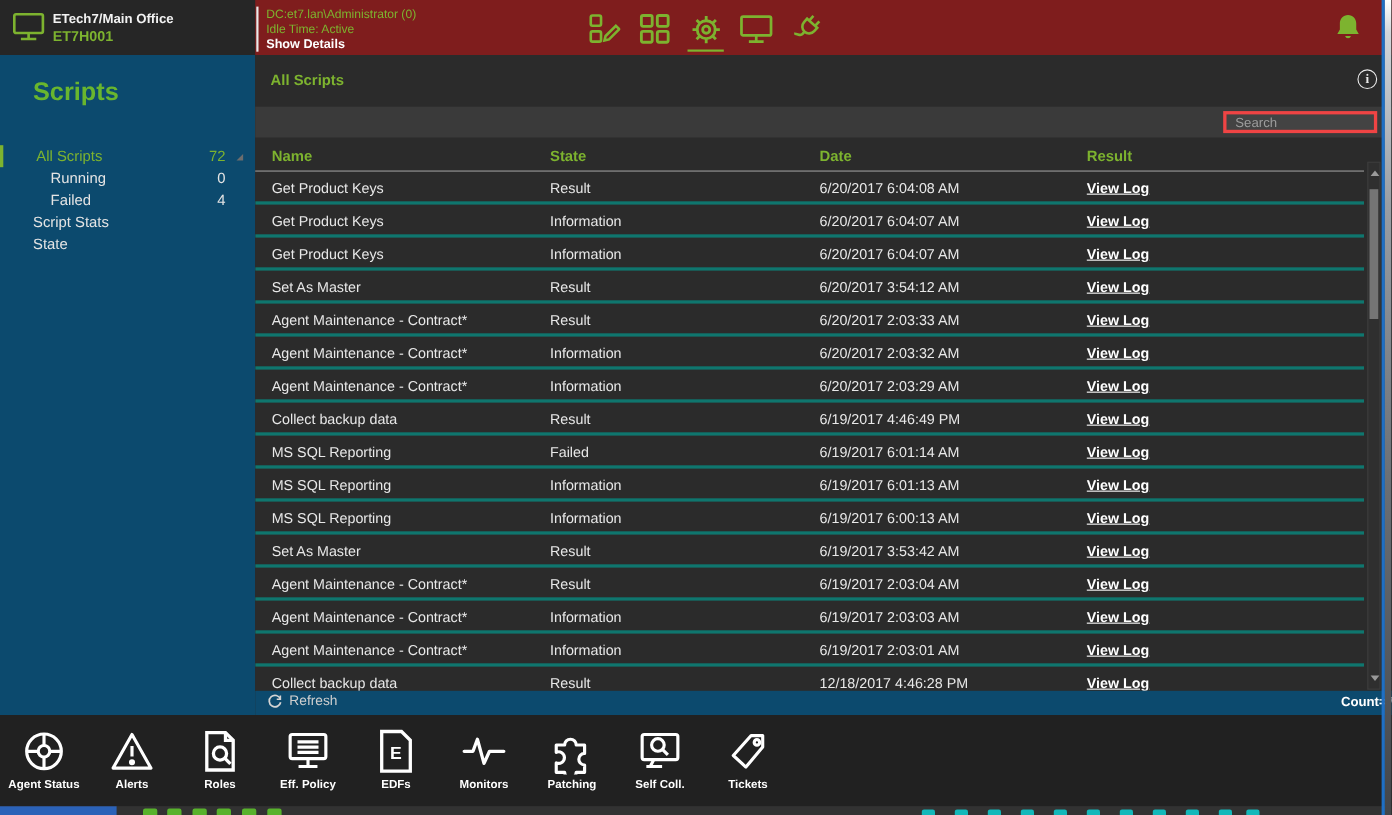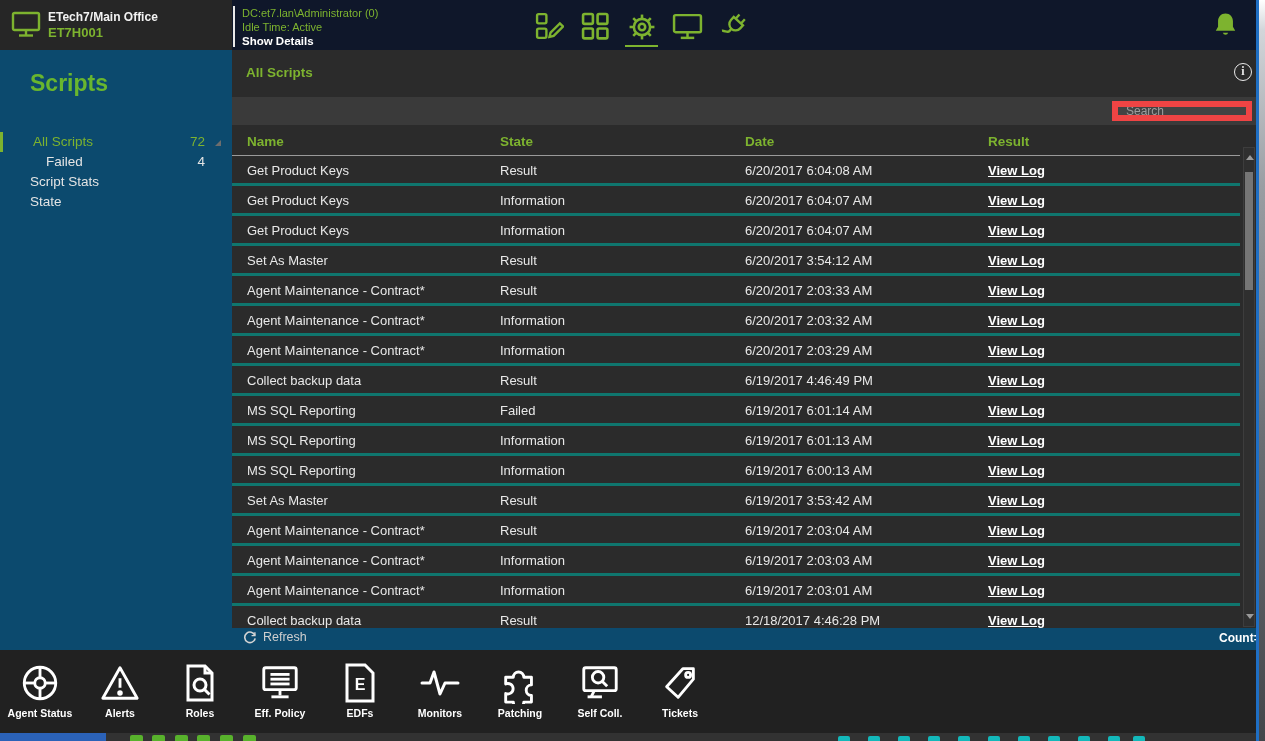--- a/index.html
+++ b/index.html
@@ -1,21 +1,21 @@
 <!DOCTYPE html>
 <html><head>
 <meta charset="utf-8">
 <style>
   * { margin:0; padding:0; box-sizing:border-box; }
   html,body { width:1265px; height:741px; overflow:hidden; background:#2b2b2b;
     font-family:"Liberation Sans", sans-serif; }
   .app { position:relative; width:1265px; height:741px; background:#2b2b2b; }
 
   
-  .tophdr { position:absolute; left:0; top:0; width:1265px; height:50px; background:#0f172a; }
+  .tophdr { position:absolute; left:0; top:0; width:1265px; height:50px; background:#7f1d1d; }
   .hdr-left { position:absolute; left:0; top:0; width:232px; height:50px; background:#262626; }
   .mon-ico { position:absolute; left:11px; top:11px; }
   .grp { position:absolute; left:48px; top:10px; font-size:12px; font-weight:bold; color:#f2f2f2; }
   .mid { position:absolute; left:48px; top:25px; font-size:13px; font-weight:bold; color:#7db32f; }
   .hdr-sep { position:absolute; left:233px; top:6px; width:2px; height:41px; background:#e9e9e9; }
   .agent-info { position:absolute; left:242px; top:6px; line-height:14px; font-size:11px; }
   .agent-info .g { color:#7db32f; }
   .agent-info .w { color:#fff; font-weight:bold; font-size:11.5px; }
   .navicons { position:absolute; left:533px; top:10px; display:flex; gap:13px; }
   .navbtn { width:33px; height:37px; display:flex; align-items:flex-start; justify-content:center; cursor:pointer; padding-top:2px; }
@@ -36,21 +36,21 @@
     border-bottom:6px solid #6d6d6d; border-left:6px solid transparent; }
 
   
   .main { position:absolute; left:232px; top:50px; width:1033px; height:600px; background:#2b2b2b; }
   .sec-title { position:absolute; left:14px; top:15px; font-size:13.5px; font-weight:bold; color:#7db32f; }
   .info-ico { position:absolute; right:13px; top:13px; width:18px; height:18px; border:1.6px solid #e9e9e9;
     border-radius:50%; color:#e9e9e9; font-size:12px; font-weight:bold; text-align:center; line-height:15px;
     font-family:"Liberation Serif", serif; cursor:pointer; }
   .filterbar { position:absolute; left:0; top:47px; width:1033px; height:28px; background:#3a3a3a; }
   .search { position:absolute; right:13px; top:51px; width:140px; height:20px; background:#434343;
-    border:6px solid #ef4444; color:#c9c9c9; font-size:12px; padding:0 8px; outline:none;
+    border:3px solid #ef4444; color:#c9c9c9; font-size:12px; padding:0 8px; outline:none;
     font-family:"Liberation Sans", sans-serif; }
   .search::placeholder { color:#9d9d9d; }
 
   .thead { position:absolute; left:0; top:78px; width:1008px; height:28px; border-bottom:1px solid #9a9a9a; }
   .th { position:absolute; top:0; line-height:28px; font-size:13.5px; font-weight:bold; color:#7db32f; cursor:pointer; }
   .c0 { left:15px; } .c1 { left:268px; } .c2 { left:513px; } .c3 { left:756px; }
 
   .tviewport { position:absolute; left:0; top:106px; width:1008px; height:472px; overflow:hidden; }
   .tr { position:relative; height:30px; border-bottom:3px solid #0f766e; cursor:pointer; }
   .td { position:absolute; top:0; line-height:29px; font-size:13px; color:#e8e8e8; white-space:nowrap; }
@@ -171,20 +171,24 @@
     </span>
   </div>
 
   <div class="sidebar">
     <div class="sb-title">Scripts</div>
     <div class="sb-list">
       <div class="sb-item selected">
         <span class="lbl">All Scripts</span>
         <span class="cnt">72</span>
         <span class="sb-tri"></span>
+      </div>
+      <div class="sb-item indent">
+        <span class="lbl">Running</span>
+        <span class="cnt">0</span>
       </div>
       <div class="sb-item indent">
         <span class="lbl">Failed</span>
         <span class="cnt">4</span>
       </div>
       <div class="sb-item">
         <span class="lbl">Script Stats</span>
       </div>
       <div class="sb-item">
         <span class="lbl">State</span>

